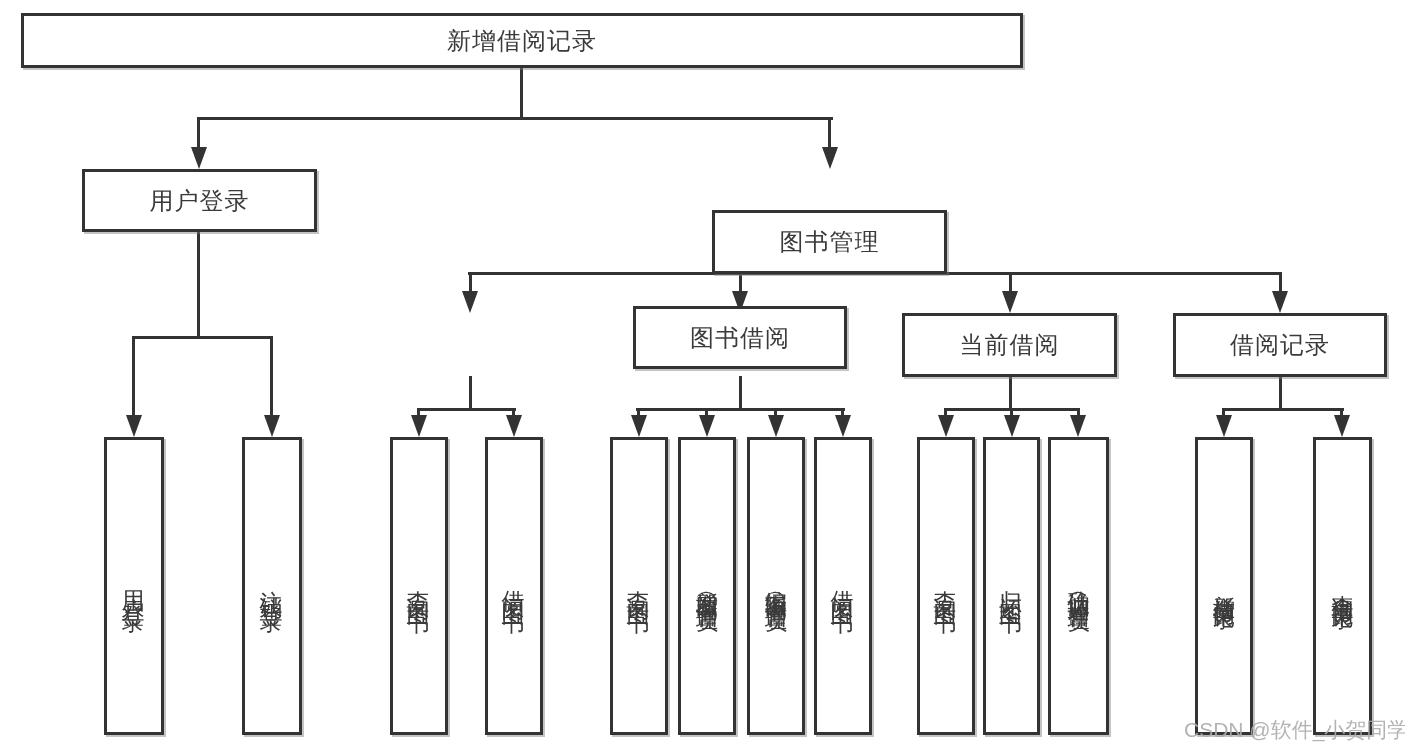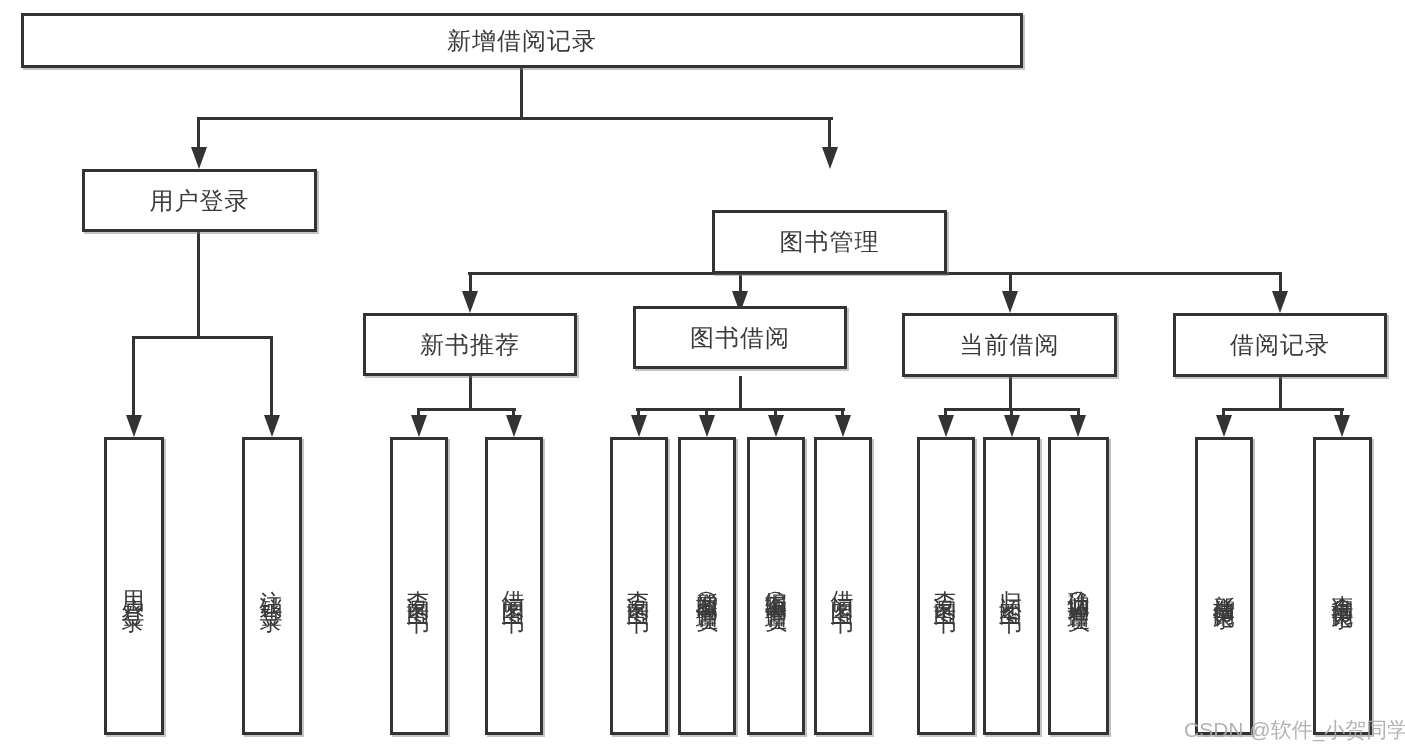--- a/index.html
+++ b/index.html
@@ -50,21 +50,20 @@
 </head>
 <body>
 
 <div id="stage">
 
   <div class="hbox" style="left:21px;top:13px;width:1002px;height:55px;">新增借阅记录</div>
 
   <div class="hbox" style="left:82px;top:169px;width:235px;height:63px;">用户登录</div>
   <div class="hbox" style="left:712px;top:169px;width:235px;height:64px;margin-top:41px;">图书管理</div>
 
-  <div class="hbox" style="left:363px;top:313px;width:214px;height:63px;">新书推荐</div>
   <div class="hbox" style="left:633px;top:306px;width:214px;height:63px;">图书借阅</div>
   <div class="hbox" style="left:902px;top:313px;width:215px;height:64px;">当前借阅</div>
   <div class="hbox" style="left:1173px;top:313px;width:214px;height:64px;">借阅记录</div>
 
   <div class="vbox" style="left:104px;width:60px;">
     <span class="vlabel">用户登录</span>
   </div>
   <div class="vbox" style="left:242px;width:60px;">
     <span class="vlabel">注销登录</span>
   </div>

